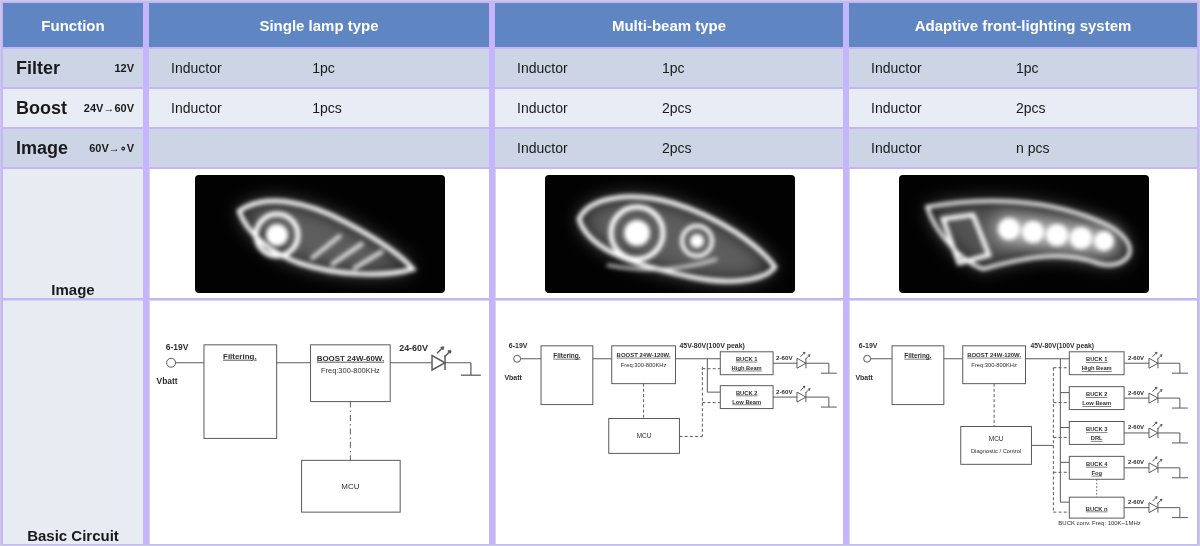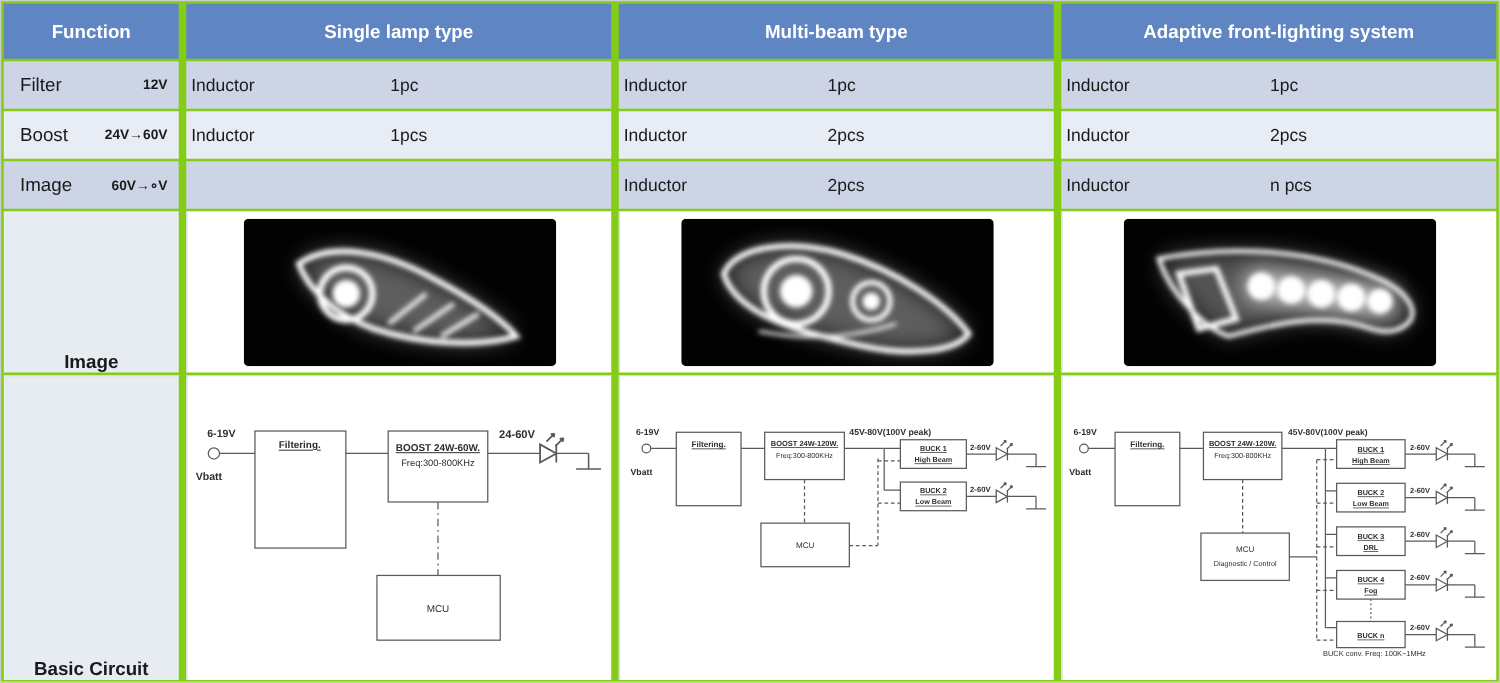--- a/index.html
+++ b/index.html
@@ -1,24 +1,24 @@
 <!DOCTYPE html>
 <html><head>
 <meta charset="utf-8">
 <style>
   html,body{margin:0;padding:0;background:#fff;font-family:"Liberation Sans",sans-serif;color:#1a1a1a;}
   .tbl{box-sizing:border-box;width:1200px;height:546px;border:1px solid #c9ced7;padding:2px;
        display:grid;grid-template-columns:140px 340px 348px 348px;
-       grid-template-rows:44px 38px 38px 38px 129px 244px;gap:2px 6px;background:#84cc16;}
+       grid-template-rows:44px 38px 38px 38px 129px 244px;gap:2px 6px;background:#c4b5fd;}
   .hd{background:#5f86c3;color:#fff;font-weight:bold;font-size:15px;display:flex;align-items:center;justify-content:center;}
   .ba{background:#ccd4e5;} .bb{background:#e8ecf4;}
   .fc{display:flex;align-items:center;justify-content:space-between;padding:0 9px 0 13px;}
-  .fl{font-weight:normal;font-size:15px;}
+  .fl{font-weight:bold;font-size:18px;}
   .fs{font-weight:bold;font-size:11px;}
-  .pc{position:relative;display:flex;align-items:center;font-size:14px;padding-left:4px;}
+  .pc{position:relative;display:flex;align-items:center;font-size:14px;padding-left:22px;}
   .qty{position:absolute;left:48%;}
   .lab{background:#e7ebf2;display:flex;align-items:flex-end;justify-content:center;font-weight:bold;font-size:15px;}
   .img{display:flex;align-items:center;justify-content:center;background:#fff;}
   .cir{background:#fff;text-align:center;}
   .bl{border-left:1px solid #d5d9e0;} .bt{border-top:1px solid #d5d9e0;}
   .cir svg{display:block;width:100%;height:100%;}
   svg.ckt line,svg.ckt path,svg.ckt rect,svg.ckt circle{stroke:#5a5a5a;stroke-width:1;fill:none;}
   svg.ckt rect,svg.ckt circle{fill:#fff;}
   svg.ckt text{fill:#2e2e2e;stroke:none;font-family:"Liberation Sans",sans-serif;}
   .u{text-decoration:underline;} .b{font-weight:bold;}

